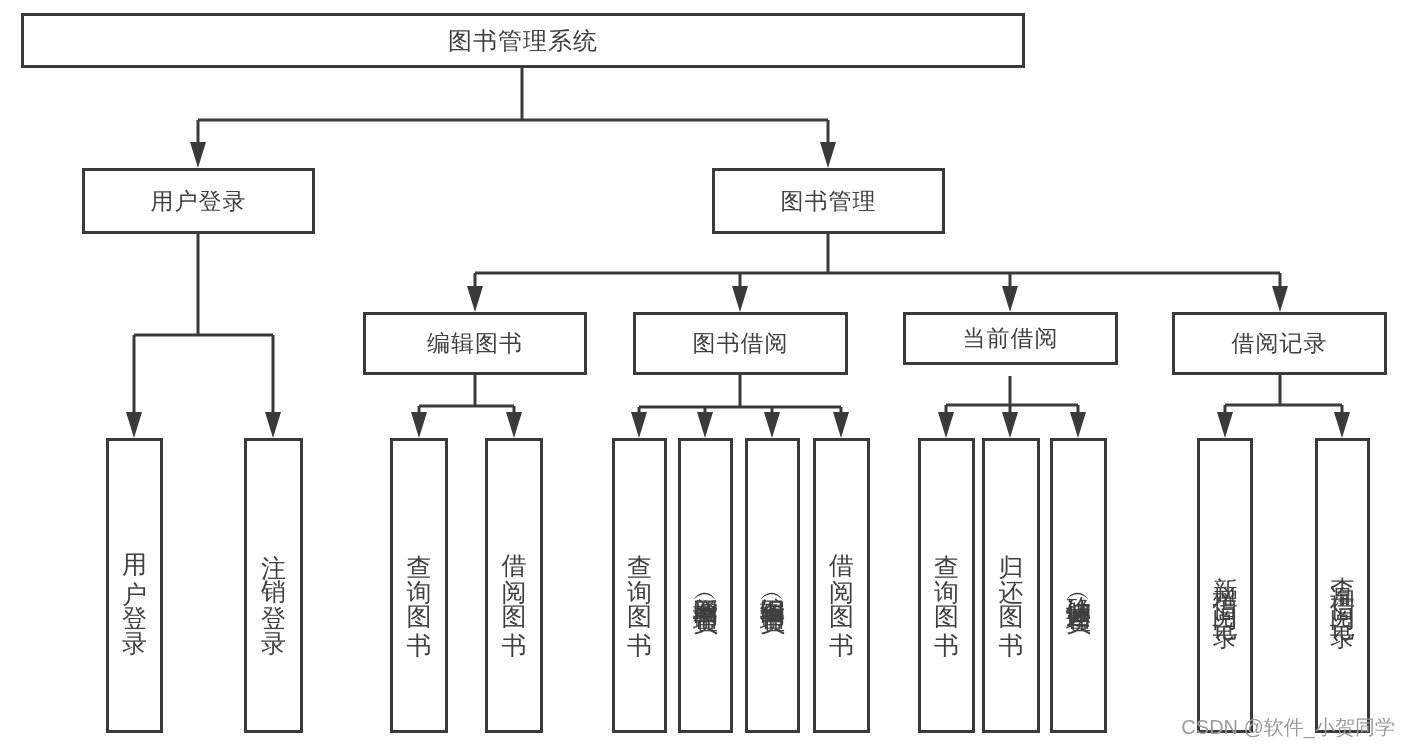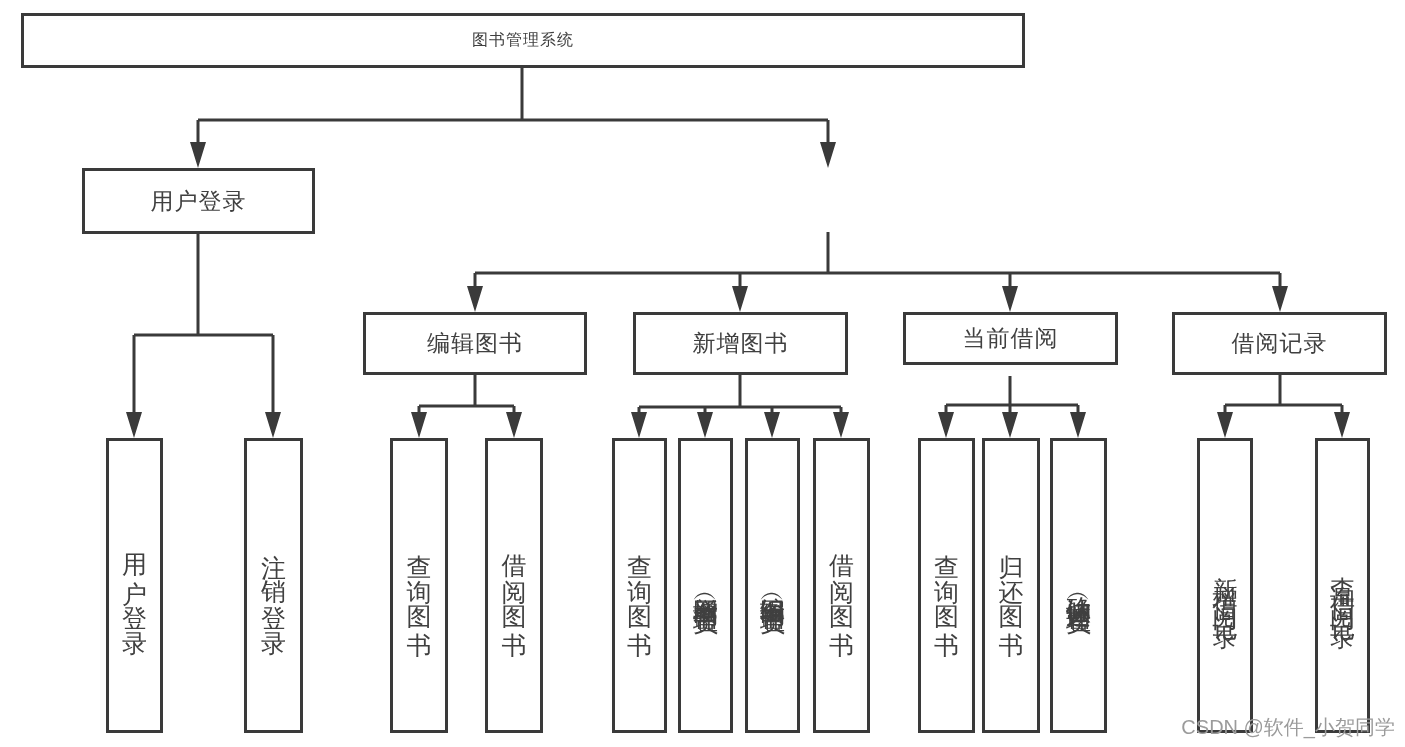--- a/index.html
+++ b/index.html
@@ -14,21 +14,21 @@
   .node{
     position:absolute;
     box-sizing:border-box;
     background:#ffffff;
     border:3px solid #3a3a3a;
     color:#404040;
     display:flex;align-items:center;justify-content:center;
     z-index:2;
   }
   .hnode{font-size:23px;letter-spacing:1px;}
-  .n-root{left:21px;top:13px;width:1004px;height:55px;font-size:16px;}
+  .n-root{left:21px;top:13px;width:1004px;height:55px;font-size:24px;}
   .n-userlogin{left:82px;top:168px;width:233px;height:66px;}
   .n-bookmgmt{left:712px;top:168px;width:233px;height:66px;}
   .n-newrec{left:363px;top:312px;width:224px;height:63px;}
   .n-bookborrow{left:633px;top:312px;width:215px;height:63px;}
   .n-current{left:903px;top:312px;width:215px;height:53px;}
   .n-record{left:1172px;top:312px;width:215px;height:63px;}
   .leaf{top:438px;height:295px;}
   .vtext{
     writing-mode:vertical-rl;
     font-size:25px;
@@ -93,23 +93,24 @@
     </g>
     <g>
       <path d="M1280 375 V405 M1225 405 H1342 M1225 405 V420 M1342 405 V420" fill="none" stroke="#3a3a3a" stroke-width="3"></path>
       <path d="M1217 412 L1233 412 L1225 438 Z M1334 412 L1350 412 L1342 438 Z" fill="#3a3a3a"></path>
     </g>
   </svg>
 
   <div class="node hnode n-root">图书管理系统</div>
 
   <div class="node hnode n-userlogin">用户登录</div>
+  <div class="node hnode n-bookmgmt">图书管理</div>
 
   <div class="node hnode n-newrec">编辑图书</div>
-  <div class="node hnode n-bookborrow">新增图书</div>
+  <div class="node hnode n-bookborrow">图书借阅</div>
   <div class="node hnode n-current">当前借阅</div>
   <div class="node hnode n-record">借阅记录</div>
 
   <div class="node leaf lf-1">
     <span class="vtext sp-wide">用户登录</span>
   </div>
   <div class="node leaf lf-2">
     <span class="vtext sp-wide">注销登录</span>
   </div>
 

